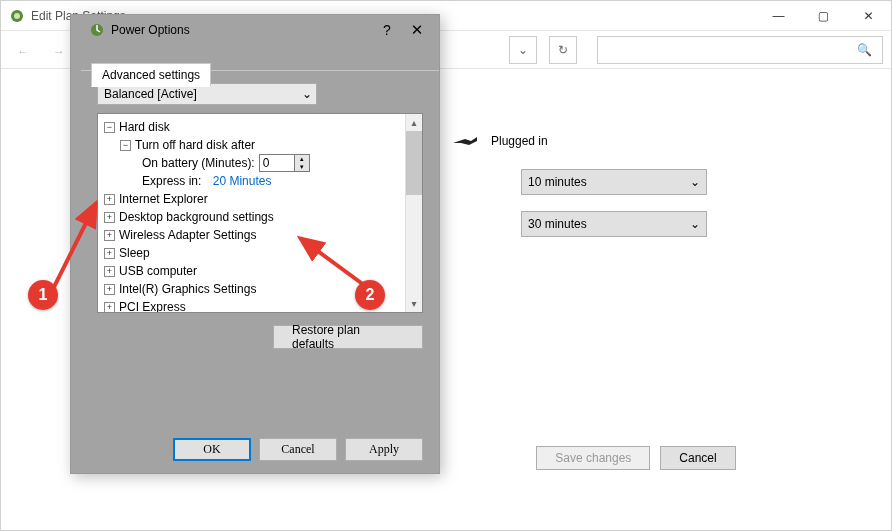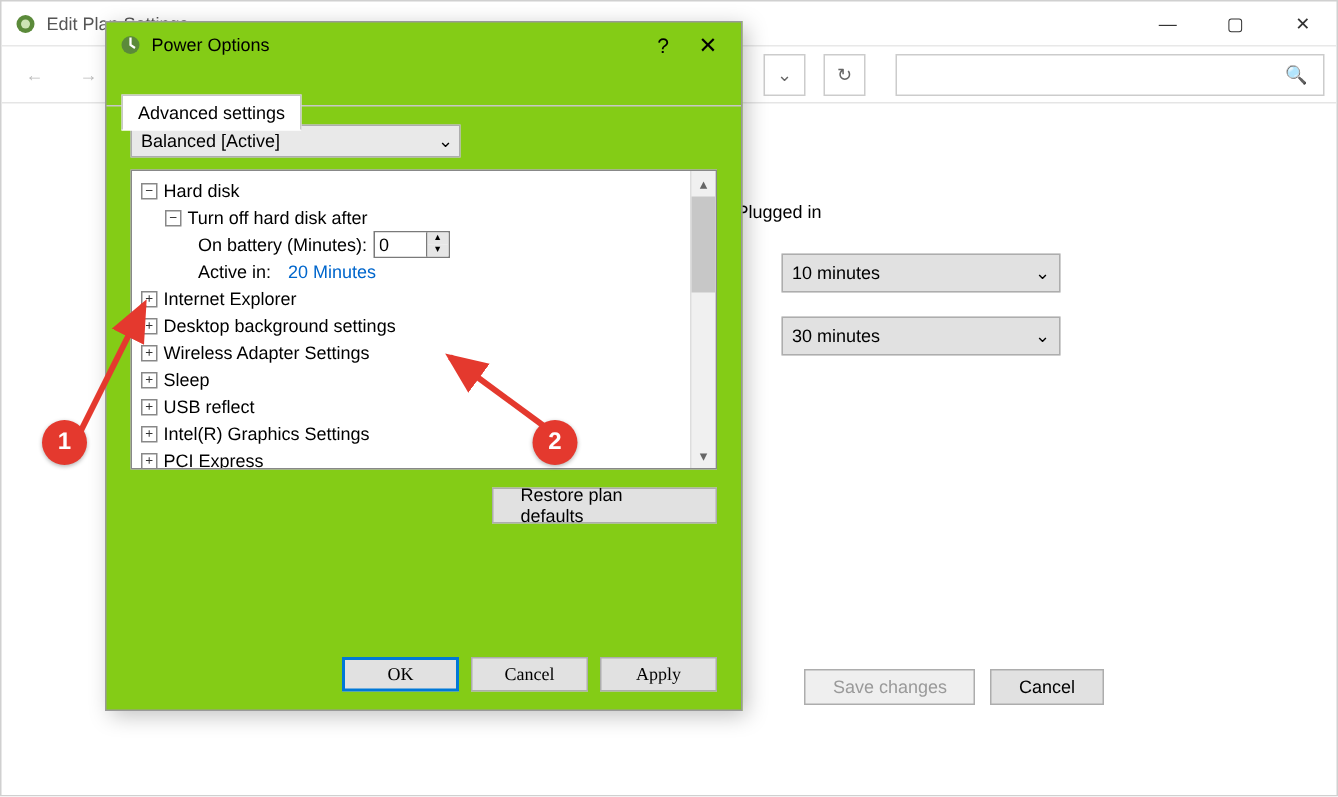--- a/index.html
+++ b/index.html
@@ -18,21 +18,21 @@
 .outer-body{padding:24px 32px 0 200px;position:relative;}
 .body-text{color:#333;margin-bottom:26px;}
 .plugged-row{display:flex;align-items:center;gap:12px;margin-left:250px;margin-bottom:20px;}
 .plug-icon{width:28px;height:16px;}
 .setting-row{display:flex;align-items:center;margin-bottom:16px;}
 .setting-dd{width:186px;height:24px;border:1px solid #adadad;background:#e1e1e1;display:flex;align-items:center;justify-content:space-between;padding:12px 6px;margin-left:auto;margin-right:4px;}
 .footer{position:absolute;left:0;right:0;bottom:60px;display:flex;justify-content:center;gap:10px;width:100%;padding-left:380px;}
 .btn{height:24px;padding:0 18px;border:1px solid #adadad;background:#e1e1e1;display:inline-flex;align-items:center;justify-content:center;cursor:pointer;}
 .btn.disabled{color:#9a9a9a;background:#efefef;}
 
-.po-dlg{position:absolute;left:70px;top:14px;width:425px;height:460px;background:#84cc16;border:1px solid #999;box-shadow:3px 3px 14px rgba(0,0,0,0.25);}
+.po-dlg{position:absolute;left:70px;top:14px;width:370px;height:460px;background:#a3a3a3;border:1px solid #999;box-shadow:3px 3px 14px rgba(0,0,0,0.25);padding-left:10px;}
 .po-titlebar{height:30px;display:flex;align-items:center;padding:0 6px 0 8px;}
 .po-icon{width:16px;height:16px;margin-right:6px;}
 .po-title{flex:1;}
 .po-help{width:28px;height:28px;display:flex;align-items:center;justify-content:center;font-size:14px;}
 .po-close{width:32px;height:28px;display:flex;align-items:center;justify-content:center;font-size:15px;}
 .tab-strip{height:26px;padding-left:10px;border-bottom:1px solid #c7c7c7;display:flex;align-items:flex-end;}
 .tab{height:24px;padding:0 10px;border:1px solid #c7c7c7;border-bottom:1px solid #fff;background:#fff;display:flex;align-items:center;position:relative;top:17px;}
 .tab-body{padding:12px 16px 10px 16px;}
 .desc-row{display:flex;gap:10px;margin-bottom:14px;}
 .leaf-icon{width:32px;height:32px;flex-shrink:0;}
@@ -147,42 +147,42 @@
           <span>On battery (Minutes):</span>
           <span class="spin">
             <input value="0" style="">
             <span class="spin-btns">
                 <div>▴</div>
                 <div>▾</div>
               </span>
           </span>
         </div>
         <div class="tnode ind2">
-          <span>Active in:</span>&nbsp;
+          <span>Express in:</span>&nbsp;
           <span class="link">20 Minutes</span>
         </div>
         <div class="tnode">
             <span class="expander">+</span>
             <span>Internet Explorer</span>
           </div>
         <div class="tnode">
             <span class="expander">+</span>
             <span>Desktop background settings</span>
           </div>
         <div class="tnode">
             <span class="expander">+</span>
             <span>Wireless Adapter Settings</span>
           </div>
         <div class="tnode">
             <span class="expander">+</span>
             <span>Sleep</span>
           </div>
         <div class="tnode">
             <span class="expander">+</span>
-            <span>USB reflect</span>
+            <span>USB computer</span>
           </div>
         <div class="tnode">
             <span class="expander">+</span>
             <span>Intel(R) Graphics Settings</span>
           </div>
         <div class="tnode">
             <span class="expander">+</span>
             <span>PCI Express</span>
           </div>
       </div>

